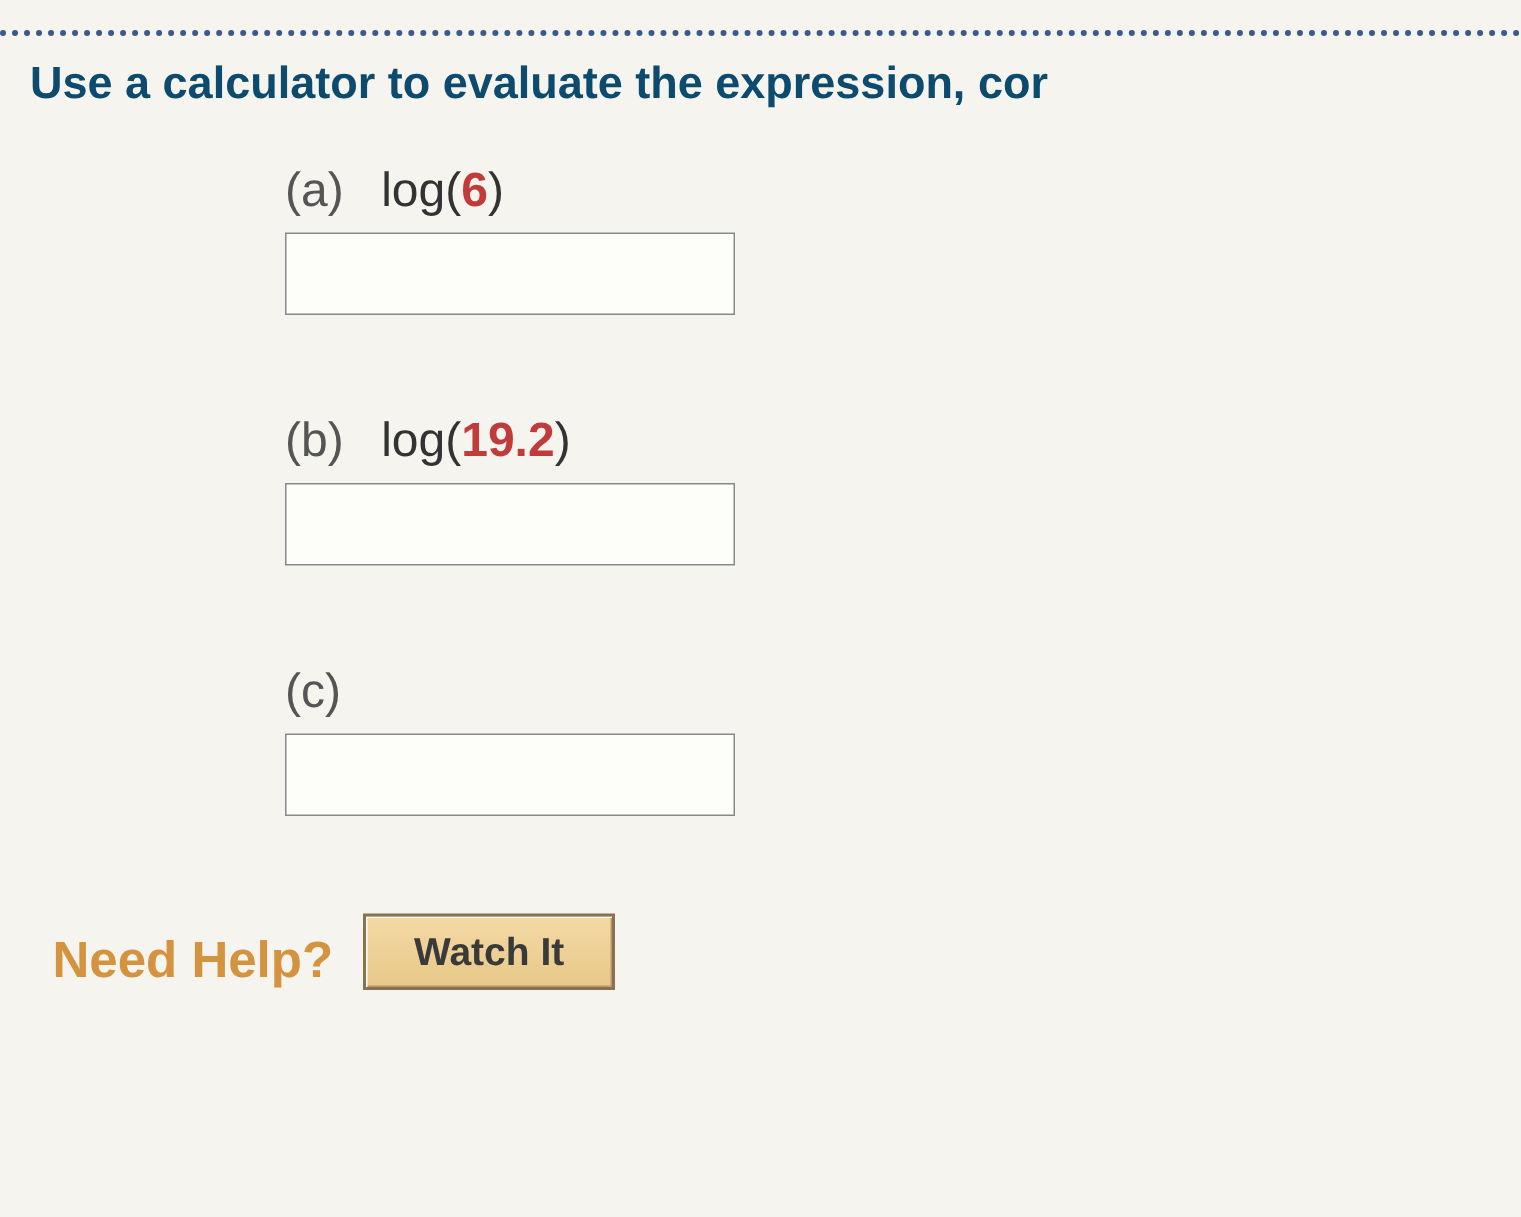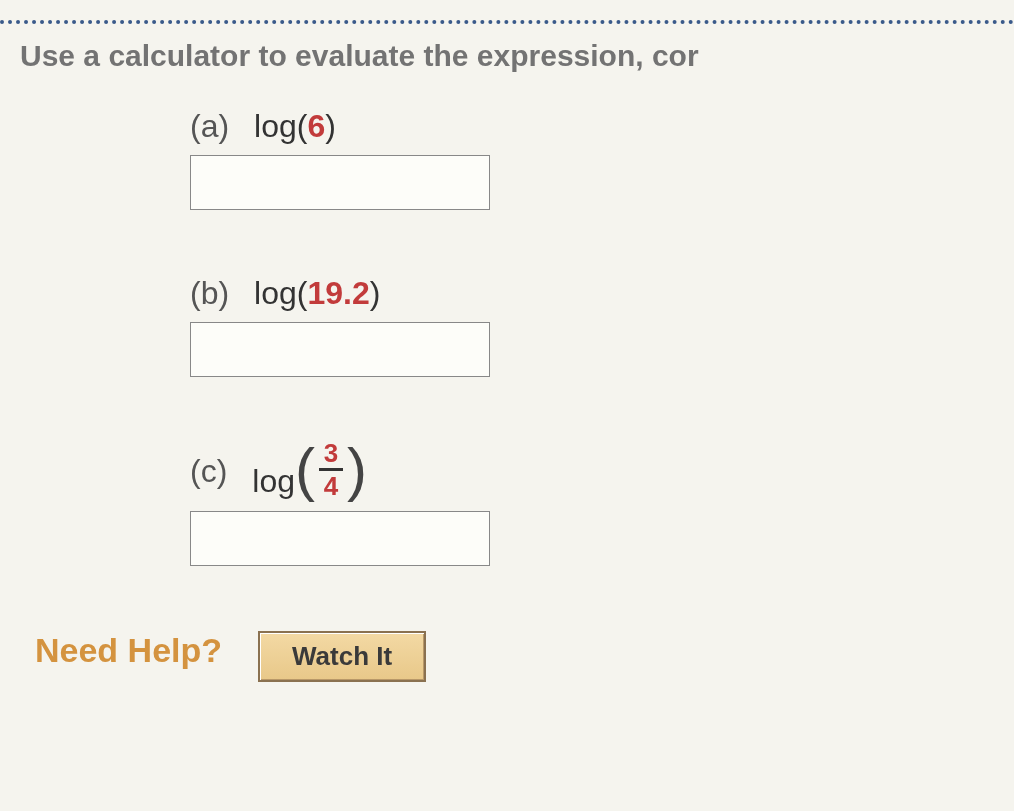--- a/index.html
+++ b/index.html
@@ -17,21 +17,21 @@
     }
     .top-border {
       border-top: 4px dotted #3a5a8a;
       margin: 20px 0 0 0;
     }
     .container {
       padding: 15px 20px 20px 20px;
     }
     .instruction {
       font-size: 30px;
-      color: #737373;
+      color: #0c4a6e;
       font-weight: bold;
       margin-bottom: 35px;
       white-space: nowrap;
     }
     .problem {
       margin-left: 170px;
       margin-bottom: 65px;
     }
     .problem-line {
       display: flex;
@@ -86,24 +86,24 @@
       width: 300px;
       height: 55px;
       border: 1px solid #888;
       background: #fdfdf9;
       font-size: 24px;
       padding: 5px 10px;
       margin-left: 0px;
     }
     .help-row {
       display: flex;
-      align-items: flex-start;
+      align-items: flex-end;
       margin-top: 30px;
       margin-left: 15px;
-      gap: 36px;
+      gap: 20px;
     }
     .need-help {
       color: #d4933f;
       font-size: 34px;
       font-weight: bold;
     }
     .help-button {
       background: linear-gradient(to bottom, #f3d9a4, #e8c889);
       border: 2px solid #8a7150;
       box-shadow: inset 1px 1px 0 #fff, inset -1px -1px 0 #b89868;
@@ -141,31 +141,20 @@
       <span class="log-text">
         <span>log(</span><span class="num-red">19.2</span><span>)</span>
       </span>
     </div>
     <input type="text" class="answer-input" style="">
   </div>
 
   <div class="problem">
     <div class="problem-line">
       <span class="part-label">(c)</span>
-      <span class="log-text">
-        <span>log</span><span class="frac-container">
-            <span class="big-paren">(</span>
-            <span class="fraction">
-              <span class="frac-num">3</span>
-              <span class="frac-line"></span>
-              <span class="frac-num">4</span>
-            </span>
-            <span class="big-paren">)</span>
-          </span>
-      </span>
     </div>
     <input type="text" class="answer-input" style="">
   </div>
 
   <div class="help-row">
     <span class="need-help">Need Help?</span>
     <button class="help-button watch">Watch It</button>
   </div>
 </div>
 

